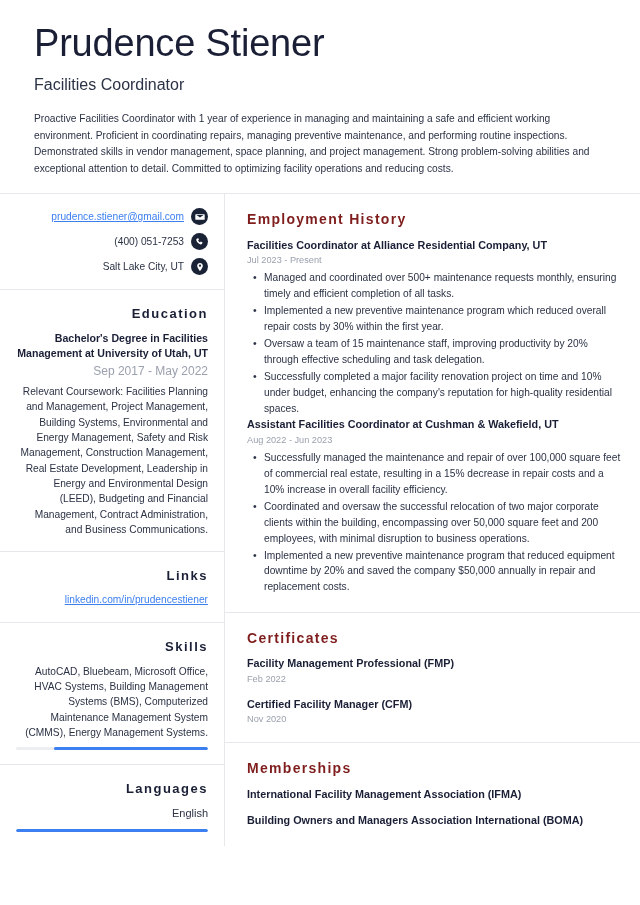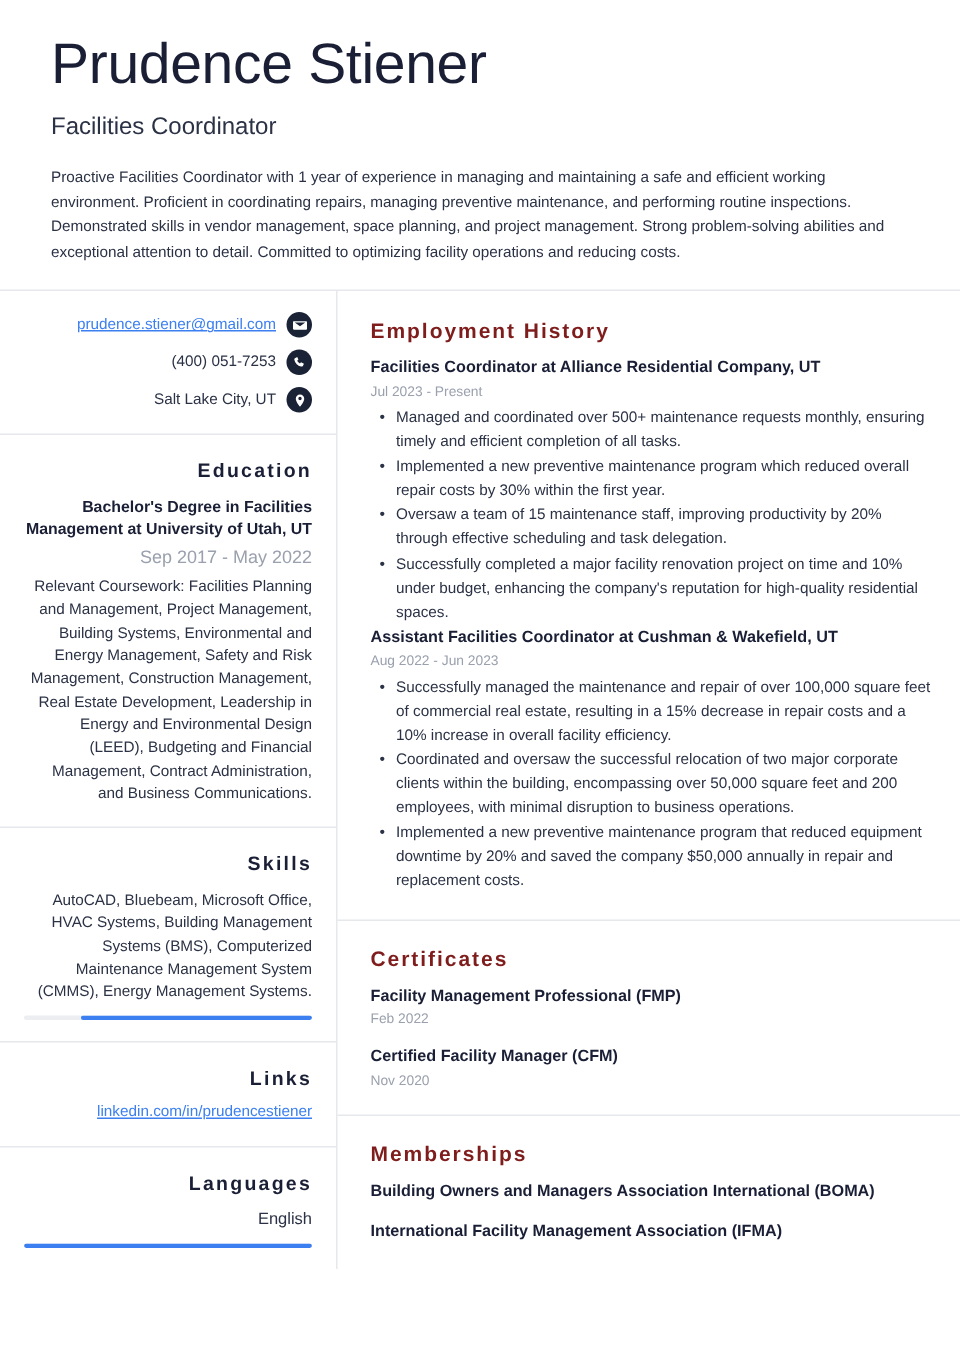--- a/index.html
+++ b/index.html
@@ -54,21 +54,21 @@
   .hrule {
     border: 0;
     border-top: 1px solid #e6e8ec;
     margin: 0;
     width: 100%;
   }
 
   
   .columns {
     display: flex;
-    align-items: center;
+    align-items: flex-start;
   }
   .col-left {
     width: 225px;
     flex: 0 0 225px;
     box-sizing: border-box;
     border-right: 1px solid #e6e8ec;
   }
   .col-right {
     flex: 1 1 auto;
     box-sizing: border-box;
@@ -301,30 +301,30 @@
       </div>
 
       <div class="block side">
         <div class="side-heading">Education</div>
         <div class="edu-degree">Bachelor's Degree in Facilities Management at University of Utah, UT</div>
         <div class="edu-date">Sep 2017 - May 2022</div>
         <div class="edu-desc">Relevant Coursework: Facilities Planning and Management, Project Management, Building Systems, Environmental and Energy Management, Safety and Risk Management, Construction Management, Real Estate Development, Leadership in Energy and Environmental Design (LEED), Budgeting and Financial Management, Contract Administration, and Business Communications.</div>
       </div>
 
       <div class="block side">
+        <div class="side-heading">Links</div>
+        <div class="link-item">linkedin.com/in/prudencestiener</div>
+      </div>
+
+      <div class="block side">
         <div class="side-heading">Skills</div>
         <div class="skills-text">AutoCAD, Bluebeam, Microsoft Office, HVAC Systems, Building Management Systems (BMS), Computerized Maintenance Management System (CMMS), Energy Management Systems.</div>
         <div class="bar">
           <div class="bar-fill" style="width:80%"></div>
         </div>
-      </div>
-
-      <div class="block side">
-        <div class="side-heading">Links</div>
-        <div class="link-item">linkedin.com/in/prudencestiener</div>
       </div>
 
       <div class="block side last">
         <div class="side-heading">Languages</div>
         <div class="lang-name">English</div>
         <div class="bar">
           <div class="bar-fill" style="width:100%"></div>
         </div>
       </div>
 
@@ -364,19 +364,19 @@
           <div class="cert-date">Feb 2022</div>
         </div>
         <div class="cert-entry">
           <div class="cert-title">Certified Facility Manager (CFM)</div>
           <div class="cert-date">Nov 2020</div>
         </div>
       </div>
 
       <div class="block-r last">
         <div class="sec-heading">Memberships</div>
+        <div class="mem-item">International Facility Management Association (IFMA)</div>
         <div class="mem-item">Building Owners and Managers Association International (BOMA)</div>
-        <div class="mem-item">International Facility Management Association (IFMA)</div>
       </div>
 
     </div>
   </div>
 </div>
 
 </body></html>

